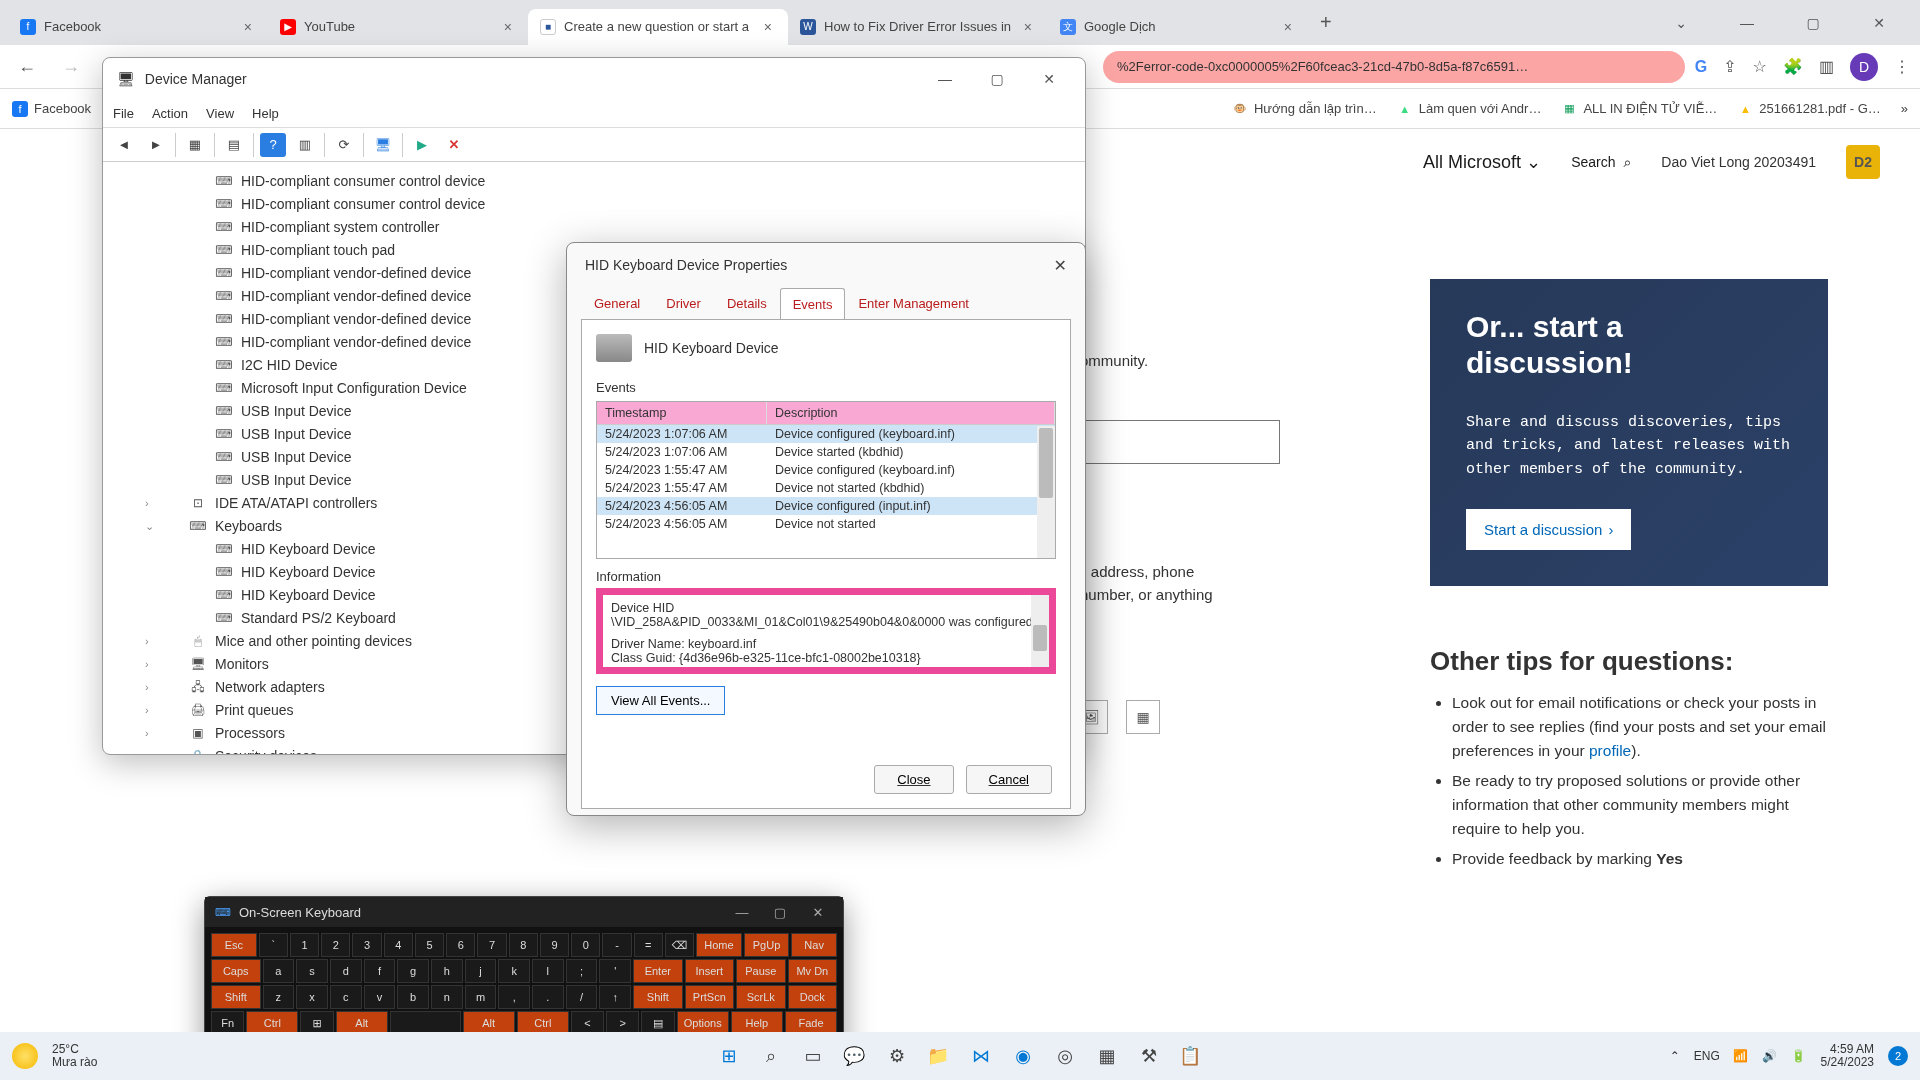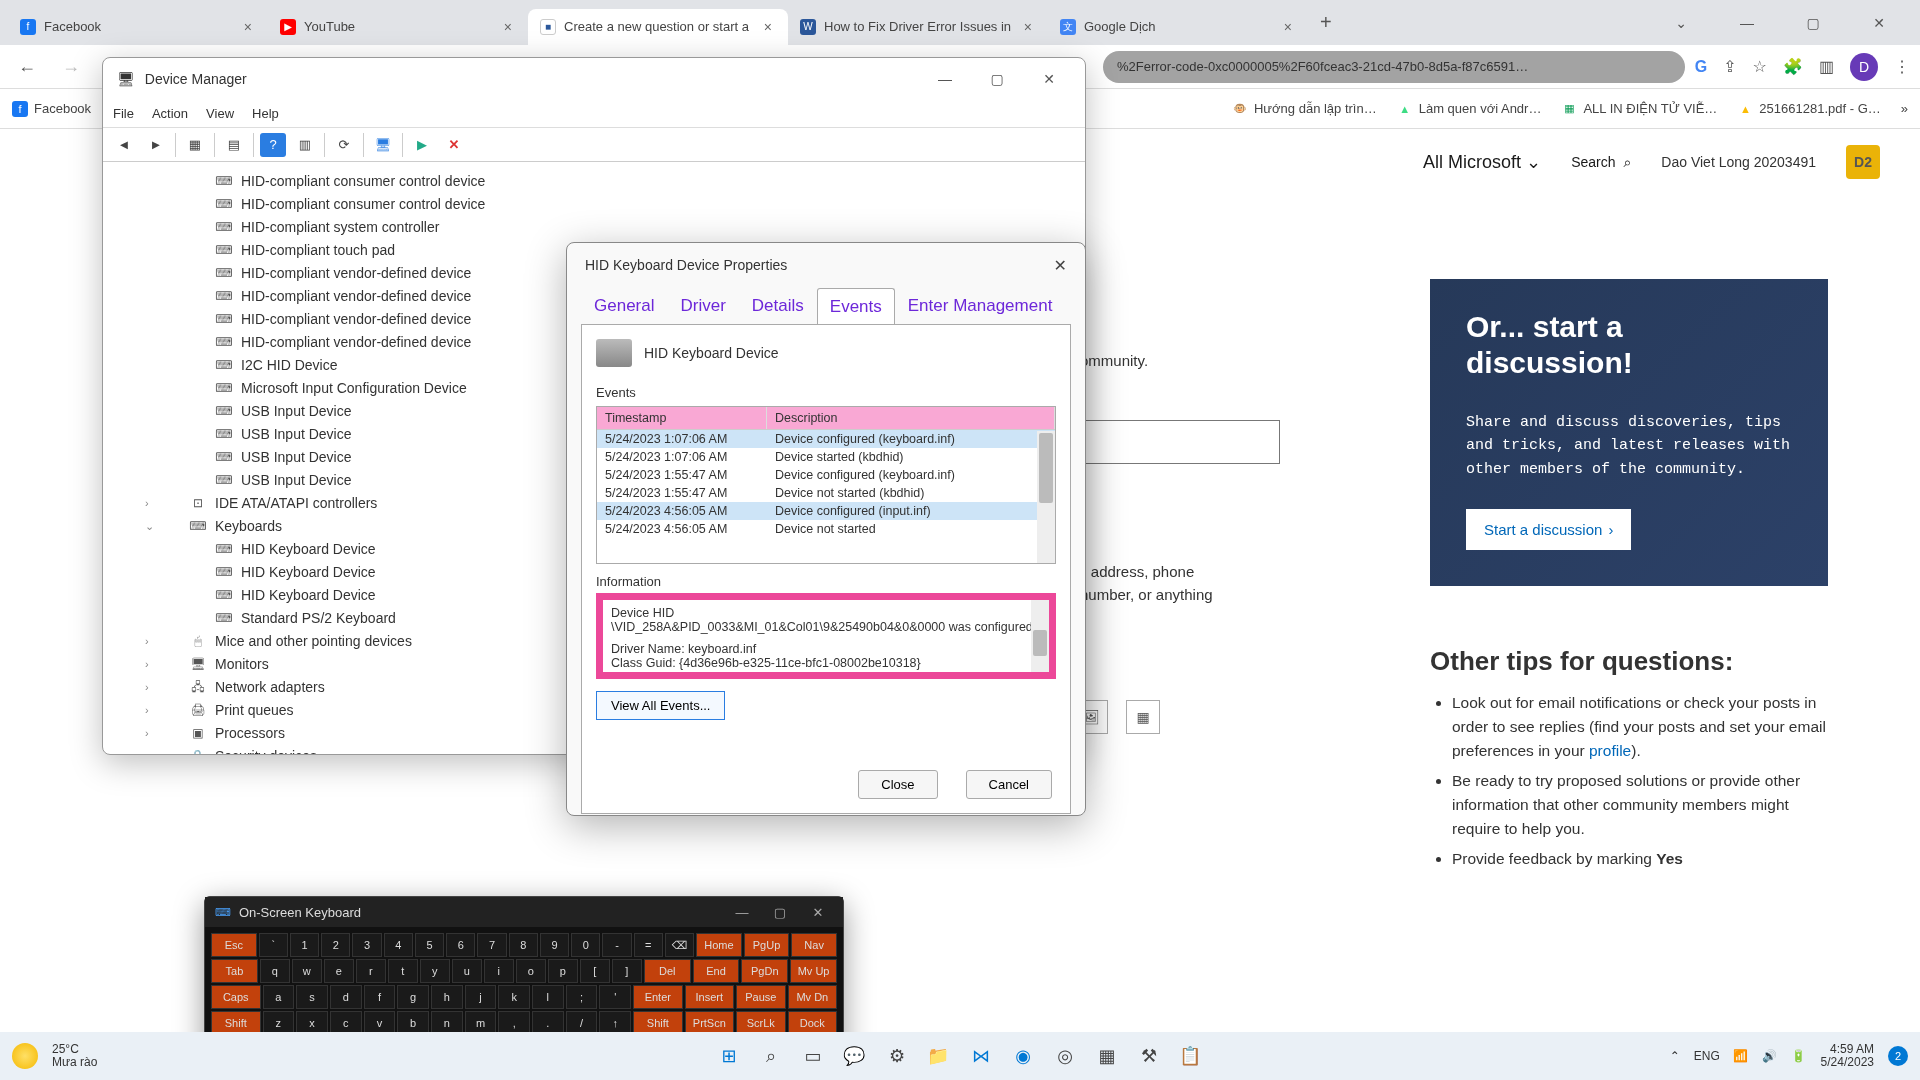--- a/index.html
+++ b/index.html
@@ -11,21 +11,21 @@
 .tab.active { background:#fff; }
 .tab-ico { width:16px; height:16px; display:inline-flex; align-items:center; justify-content:center; border-radius:3px; font-size:10px; color:#fff; flex-shrink:0; }
 .tab-title { font-size:13px; color:#444; white-space:nowrap; overflow:hidden; text-overflow:ellipsis; flex:1; }
 .tab-close { color:#666; font-size:14px; padding:0 4px; cursor:pointer; }
 .new-tab { font-size:20px; color:#555; padding:0 12px; cursor:pointer; }
 .win-controls { margin-left:auto; display:flex; gap:20px; padding-right:10px; font-size:14px; color:#555; }
 .win-controls span { width:46px; text-align:center; cursor:pointer; }
 
 .addr-bar { height:44px; background:#fff; border-bottom:1px solid #ddd; display:flex; align-items:center; padding:0 10px; gap:10px; }
 .nav-arrow { font-size:18px; color:#555; padding:0 8px; cursor:pointer; }
-.addr-input { flex:1; height:32px; background:#a3a3a3; border-radius:16px; display:flex; align-items:center; padding:0 14px; font-size:13px; color:#333; margin-left:1005px; }
+.addr-input { flex:1; height:32px; background:#fca5a5; border-radius:16px; display:flex; align-items:center; padding:0 14px; font-size:13px; color:#333; margin-left:1005px; }
 .addr-icons { display:flex; gap:16px; font-size:16px; color:#555; align-items:center; }
 .addr-icons span { cursor:pointer; }
 .avatar-circle { width:28px; height:28px; border-radius:50%; background:#673ab7; color:#fff; display:flex; align-items:center; justify-content:center; font-size:14px; font-weight:500; }
 
 .bookmarks { height:40px; background:#fff; border-bottom:1px solid #ddd; display:flex; align-items:center; padding:0 12px; gap:20px; font-size:13px; color:#444; position:relative; }
 .bmk { display:flex; align-items:center; gap:6px; cursor:pointer; white-space:nowrap; }
 .bmk-ico { width:16px; height:16px; display:inline-flex; align-items:center; justify-content:center; font-size:11px; }
 .bmk-gap { flex:1; }
 .bmk:first-child { margin-left:0; }
 
@@ -74,42 +74,42 @@
 .tree-ico { width:18px; text-align:center; color:#555; font-size:12px; }
 .expander { position:absolute; left:-18px; color:#888; font-size:11px; cursor:pointer; }
 .indent1 { padding-left:26px; position:relative; }
 .indent2 { padding-left:52px; position:relative; }
 
 
 .prop-dialog { position:absolute; left:566px; top:242px; width:520px; height:574px; background:#f9f9f9; border:1px solid #888; border-radius:8px; box-shadow:0 10px 40px rgba(0,0,0,0.3); }
 .prop-title { height:44px; display:flex; align-items:center; padding:0 18px; font-size:14px; }
 .prop-title span:last-child { margin-left:auto; font-size:16px; cursor:pointer; color:#444; }
 .prop-tabs { display:flex; padding:0 14px; }
-.prop-tab { padding:8px 12px; font-size:17px; color:#6d28d9; border:1px solid transparent; border-bottom:none; cursor:pointer; }
+.prop-tab { padding:8px 12px; font-size:13px; color:#b91c1c; border:1px solid transparent; border-bottom:none; cursor:pointer; }
 .prop-tab.active { background:#fff; border-color:#aaa; position:relative; top:1px; border-radius:3px 3px 0 0; }
 .prop-body { margin:0 14px 14px; border:1px solid #aaa; background:#fff; height:490px; padding:14px; position:relative; }
 .dev-row { display:flex; align-items:center; gap:12px; margin-bottom:18px; }
 .dev-ico { width:36px; height:28px; background:linear-gradient(#bbb,#888); border-radius:3px; }
 .ev-label { font-size:13px; margin-bottom:6px; }
 .ev-table { border:1px solid #aaa; height:158px; font-size:12.5px; position:relative; }
 .ev-head { display:flex; background:#f9a8d4; border-bottom:1px solid #ccc; }
 .ev-head div { padding:4px 8px; border-right:1px solid #ddd; }
 .col-ts { width:170px; }
 .col-desc { flex:1; }
 .ev-row { display:flex; }
 .ev-row div { padding:2px 8px; }
 .ev-row.sel { background:#cde4f7; }
 .ev-scroll { position:absolute; right:0; top:24px; bottom:0; width:18px; background:#eee; }
 .ev-thumb { position:absolute; right:2px; top:2px; width:14px; height:70px; background:#bbb; border-radius:2px; }
 .info-label { font-size:13px; margin:10px 0 4px; }
 .info-box { border:7px solid #ec4899; height:86px; padding:6px 8px; font-size:12.5px; overflow:hidden; position:relative; }
 .info-box .sc { position:absolute; right:0; top:0; bottom:0; width:18px; background:#eee; }
 .info-box .th { position:absolute; right:2px; top:30px; width:14px; height:26px; background:#bbb; border-radius:2px; }
 .view-all { margin-top:12px; border:1px solid #2a7de1; background:#f4f9ff; padding:6px 14px; font-size:13px; cursor:pointer; }
-.prop-btns { position:absolute; bottom:14px; right:18px; display:flex; gap:28px; }
+.prop-btns { position:absolute; bottom:14px; right:18px; display:flex; gap:12px;text-decoration:underline; }
 .prop-btns button { padding:6px 22px; font-size:13px; border:1px solid #aaa; background:#f6f6f6; cursor:pointer; border-radius:3px; }
 
 
 .osk { position:absolute; left:204px; top:896px; width:640px; height:186px; background:#111; border:1px solid #444; border-radius:6px; color:#ddd; font-size:11px; box-shadow:0 8px 30px rgba(0,0,0,0.4); }
 .osk-title { height:30px; display:flex; align-items:center; padding:0 10px; gap:8px; background:#222; }
 .osk-title .ttl { font-size:13px; flex:1; }
 .osk-title .ctrl { width:30px; text-align:center; cursor:pointer; color:#aaa; font-size:13px; }
 .osk-body { padding:6px 6px; }
 .osk-row { display:flex; gap:2px; margin-bottom:2px; }
 .key { background:#1a1a1a; border:1px solid #333; height:24px; display:flex; align-items:center; justify-content:center; flex:1; font-size:11px; cursor:pointer; min-width:0; }
@@ -498,39 +498,20 @@
         <div class="key">9</div>
         <div class="key">0</div>
         <div class="key">-</div>
         <div class="key">=</div>
         <div class="key">⌫</div>
         <div class="key w2 fn">Home</div>
         <div class="key w2 fn">PgUp</div>
         <div class="key w2 fn">Nav</div>
       </div>
       <div class="osk-row">
-        <div class="key w2 fn">Tab</div>
-        <div class="key">q</div>
-        <div class="key">w</div>
-        <div class="key">e</div>
-        <div class="key">r</div>
-        <div class="key">t</div>
-        <div class="key">y</div>
-        <div class="key">u</div>
-        <div class="key">i</div>
-        <div class="key">o</div>
-        <div class="key">p</div>
-        <div class="key">[</div>
-        <div class="key">]</div>
-        <div class="key w2 fn">Del</div>
-        <div class="key w2 fn">End</div>
-        <div class="key w2 fn">PgDn</div>
-        <div class="key w2 fn">Mv Up</div>
-      </div>
-      <div class="osk-row">
         <div class="key w2 fn">Caps</div>
         <div class="key">a</div>
         <div class="key">s</div>
         <div class="key">d</div>
         <div class="key">f</div>
         <div class="key">g</div>
         <div class="key">h</div>
         <div class="key">j</div>
         <div class="key">k</div>
         <div class="key">l</div>

